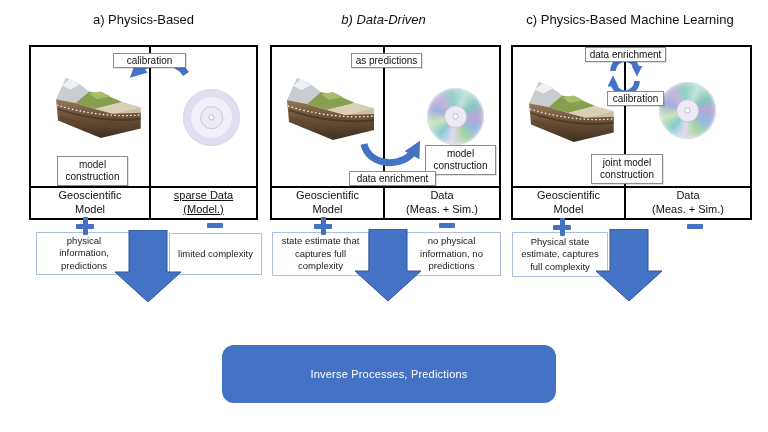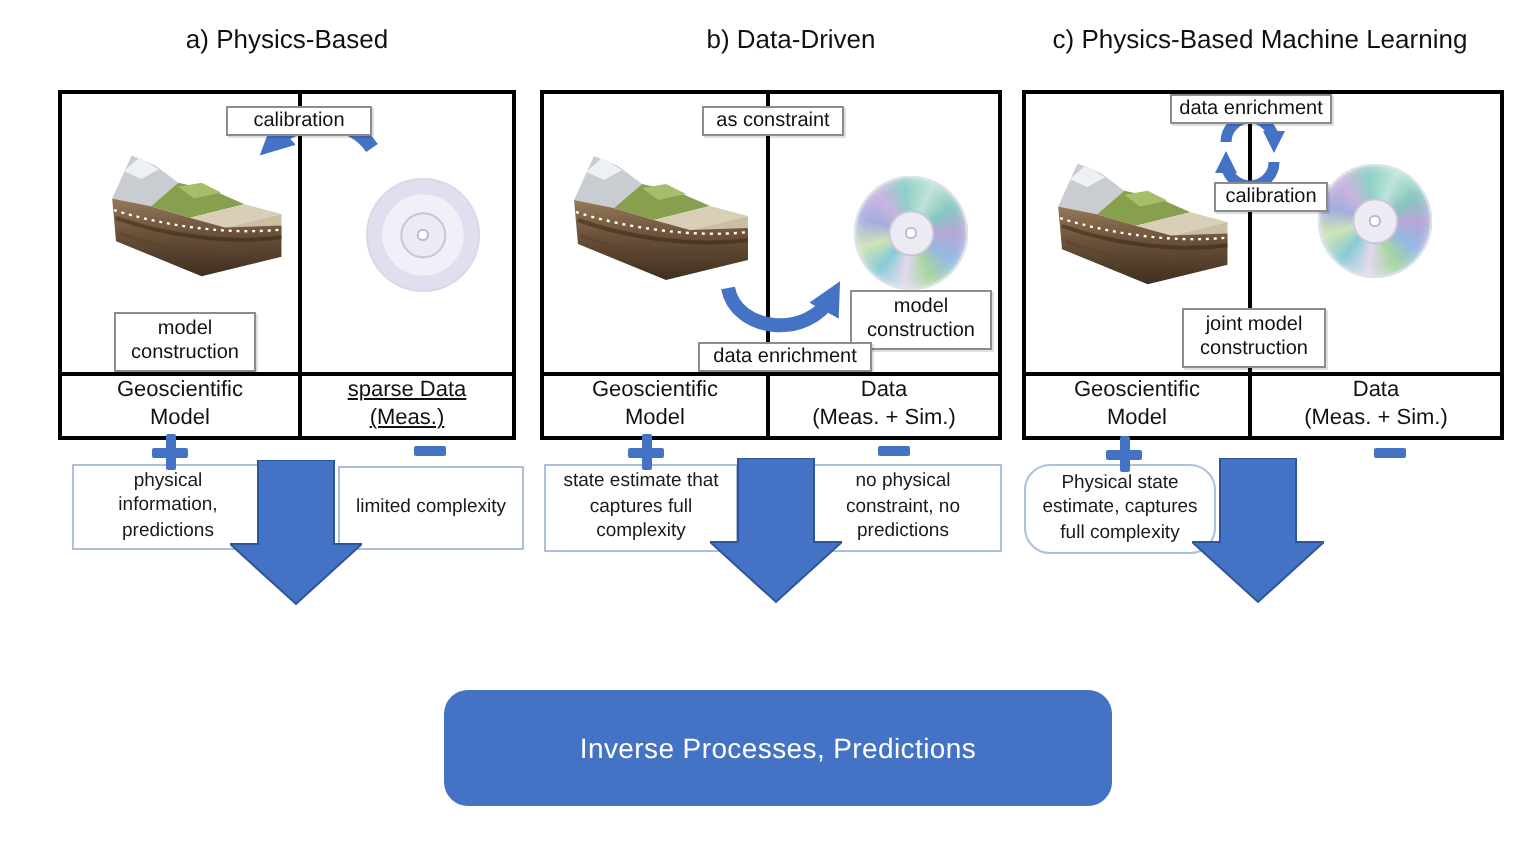--- a/index.html
+++ b/index.html
@@ -50,21 +50,21 @@
   }
   .plus{position:absolute;width:18px;height:18px;z-index:4;}
   .plus::before,.plus::after{content:"";position:absolute;background:#4472C4;border-radius:1px;}
   .plus::before{left:0;top:6.5px;width:18px;height:5px;}
   .plus::after{left:6.5px;top:0;width:5px;height:18px;}
   .minus{position:absolute;width:16px;height:5px;background:#4472C4;border-radius:1px;z-index:4;}
   .bigarrow{position:absolute;z-index:5;}
   .arcarrow{position:absolute;z-index:5;overflow:visible;}
   .banner{
     position:absolute;left:222px;top:345px;width:334px;height:58px;border-radius:12px;background:#4472C4;
-    display:flex;align-items:center;justify-content:center;color:#fff;font-size:14px;letter-spacing:.2px;
+    display:flex;align-items:center;justify-content:center;color:#fff;font-size:11px;letter-spacing:.2px;
   }
   .defs{position:absolute;width:0;height:0;}
 </style>
 </head>
 <body>
 
 <div class="stage">
 
   <svg class="defs" aria-hidden="true">
     <defs>
@@ -91,33 +91,33 @@
         <path d="M13,36 C38,44 72,49 99,46" stroke="#ffffff" stroke-width="1.2" stroke-dasharray="1.5 2.5" fill="none"></path>
         <path d="M16,48 C40,57 72,62 97,56" stroke="#5a4530" stroke-width="1.5" fill="none" opacity="0.6"></path>
       </symbol>
       <symbol id="bigarrow-sym" viewBox="0 0 66 73">
         <polygon points="14,0 52,0 52,42 66,42 33,72 0,42 14,42" fill="#4472C4" stroke="#2E5597" stroke-width="1"></polygon>
       </symbol>
     </defs>
   </svg>
 
   <div class="title" style="left:29px;width:229px;">a) Physics-Based</div>
-  <div class="title" style="left:280px;width:231px;">b) Data-Driven</div>
+  <div class="title" style="left:268px;width:231px;font-style:italic;">b) Data-Driven</div>
   <div class="title" style="left:500px;width:260px;">c) Physics-Based Machine Learning</div>
 
   <div class="panel" style="left:29px;width:229px;">
     <div class="vline" style="left:118px;"></div>
     <div class="hline" style="top:139px;"></div>
     <div class="cell" style="left:0;width:118px;">
       <div>Geoscientific</div>
       <div>Model</div>
     </div>
     <div class="cell" style="left:120px;right:0;text-decoration:underline;">
       <div>sparse Data</div>
-      <div>(Meas.)</div>
+      <div>(Model.)</div>
     </div>
   </div>
 
   <div class="panel" style="left:270px;width:231px;">
     <div class="vline" style="left:111px;"></div>
     <div class="hline" style="top:139px;"></div>
     <div class="cell" style="left:0;width:111px;">
       <div>Geoscientific</div>
       <div>Model</div>
     </div>
@@ -173,40 +173,40 @@
     <path d="M8,8 C12,30 48,34 60,12" fill="none" stroke="#4472C4" stroke-width="7" marker-end="url(#ah)"></path>
   </svg>
   <svg class="arcarrow" style="left:605px;top:57px;" width="40" height="38" viewBox="0 0 40 38">
     <path d="M8,14 A12,12 0 0 1 32,14" fill="none" stroke="#4472C4" stroke-width="5.5" marker-end="url(#ah2)"></path>
     <path d="M32,24 A12,12 0 0 1 8,24" fill="none" stroke="#4472C4" stroke-width="5.5" marker-end="url(#ah2)"></path>
   </svg>
 
   <div class="tag" style="left:113px;top:53px;width:73px;height:15px;">calibration</div>
   <div class="tag" style="left:57px;top:156px;width:71px;height:30px;">model construction</div>
 
-  <div class="tag" style="left:351px;top:53px;width:71px;height:15px;">as constraint</div>
+  <div class="tag" style="left:351px;top:53px;width:71px;height:15px;">as predictions</div>
   <div class="tag" style="left:425px;top:145px;width:71px;height:30px;">model construction</div>
   <div class="tag" style="left:349px;top:171px;width:87px;height:15px;">data enrichment</div>
 
   <div class="tag" style="left:585px;top:47px;width:81px;height:15px;">data enrichment</div>
   <div class="tag" style="left:607px;top:91px;width:57px;height:15px;">calibration</div>
   <div class="tag" style="left:591px;top:154px;width:72px;height:30px;">joint model construction</div>
 
   <div class="plus" style="left:76px;top:217px;"></div>
   <div class="minus" style="left:207px;top:223px;"></div>
   <div class="plus" style="left:314px;top:217px;"></div>
   <div class="minus" style="left:439px;top:223px;"></div>
   <div class="plus" style="left:553px;top:218px;"></div>
   <div class="minus" style="left:687px;top:224px;"></div>
 
   <div class="note" style="left:36px;top:232px;width:96px;height:43px;text-align:center;">physical information, predictions</div>
   <div class="note" style="left:272px;top:232px;width:97px;height:44px;">state estimate that captures full complexity</div>
   <div class="note" style="left:169px;top:233px;width:93px;height:42px;">limited complexity</div>
-  <div class="note" style="left:402px;top:232px;width:99px;height:44px;">no physical constraint, no predictions</div>
-  <div class="note" style="left:512px;top:232px;width:96px;height:45px;border-radius:13px;">Physical state estimate, captures full complexity</div>
+  <div class="note" style="left:402px;top:232px;width:99px;height:44px;">no physical information, no predictions</div>
+  <div class="note" style="left:512px;top:232px;width:96px;height:45px;">Physical state estimate, captures full complexity</div>
 
   <svg class="bigarrow" style="left:115px;top:230px;" width="66" height="73">
       <use href="#bigarrow-sym"></use>
     </svg>
   <svg class="bigarrow" style="left:355px;top:229px;" width="66" height="73">
       <use href="#bigarrow-sym"></use>
     </svg>
   <svg class="bigarrow" style="left:596px;top:229px;" width="66" height="73">
       <use href="#bigarrow-sym"></use>
     </svg>

